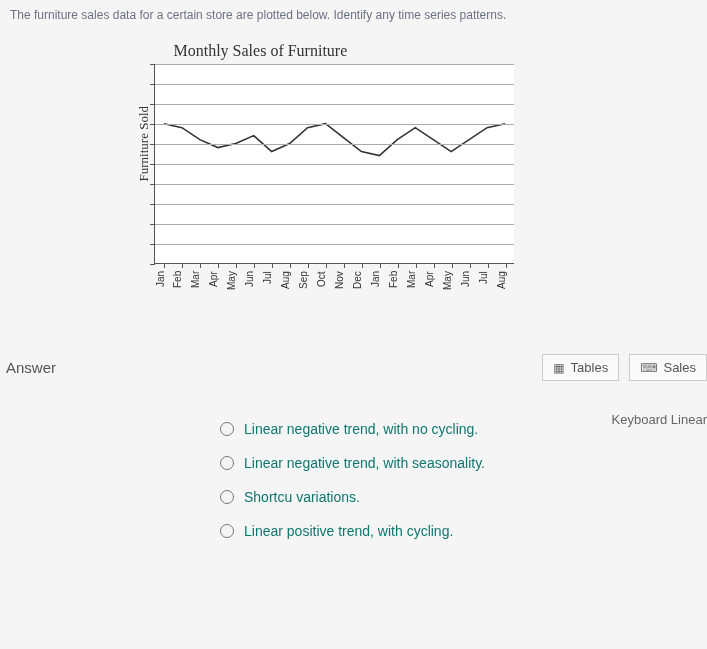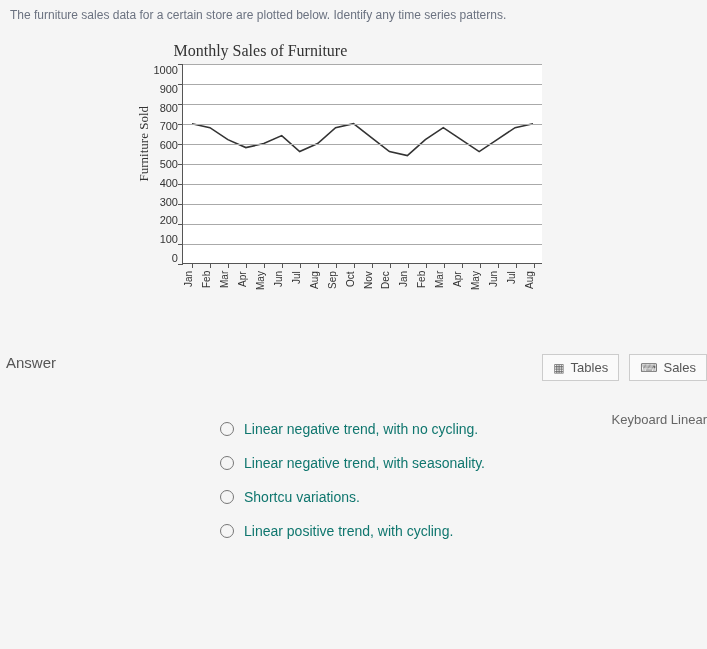--- a/index.html
+++ b/index.html
@@ -85,21 +85,21 @@
       transform-origin: center;
       position: relative;
       top: 36px;
     }
     svg.line { position: absolute; top: 0; left: 0; width: 100%; height: 100%; }
     .tickmark { position: absolute; width: 1px; height: 5px; background: #555; bottom: -5px; }
     .ytickmark { position: absolute; height: 1px; width: 5px; background: #555; left: -5px; }
 
     .answer-row {
       display: flex;
-      align-items: flex-start;
+      align-items: center;
       margin-top: 90px;
       padding: 0 0 0 6px;
     }
     .answer-label {
       color: #555;
       font-size: 15px;
       flex: 0 0 auto;
     }
     .toolbar {
       margin-left: auto;
@@ -150,33 +150,20 @@
   </style>
 </head>
 <body>
 
 <div class="prompt">The furniture sales data for a certain store are plotted below. Identify any time series patterns.</div>
 
 <div class="chart-wrap">
   <div class="chart-title">Monthly Sales of Furniture</div>
   <div class="chart-area">
     <div class="ylabel">Furniture Sold</div>
-    <div class="yticks" id="yticks">
-        <div>1000</div>
-        <div>900</div>
-        <div>800</div>
-        <div>700</div>
-        <div>600</div>
-        <div>500</div>
-        <div>400</div>
-        <div>300</div>
-        <div>200</div>
-        <div>100</div>
-        <div>0</div>
-      </div>
     <div class="plot" id="plot">
       <svg class="line" viewBox="0 0 360 200" preserveAspectRatio="none">
         <polyline id="series-line" fill="none" stroke="#333" stroke-width="1.6" points="9.0,60.0 27.0,64.0 45.0,76.0 63.0,84.0 81.0,80.0 99.0,72.0 117.0,88.0 135.0,80.0 153.0,64.0 171.0,60.0 189.0,74.0 207.0,88.0 225.0,92.0 243.0,76.0 261.0,64.0 279.0,76.0 297.0,88.0 315.0,76.0 333.0,64.0 351.0,60.0"></polyline>
       </svg>
     <div class="gridline" style="top: 0px;"></div>
         <div class="ytickmark" style="top: 0px;"></div>
         <div class="gridline" style="top: 20px;"></div>
         <div class="ytickmark" style="top: 20px;"></div>
         <div class="gridline" style="top: 40px;"></div>
         <div class="ytickmark" style="top: 40px;"></div>

